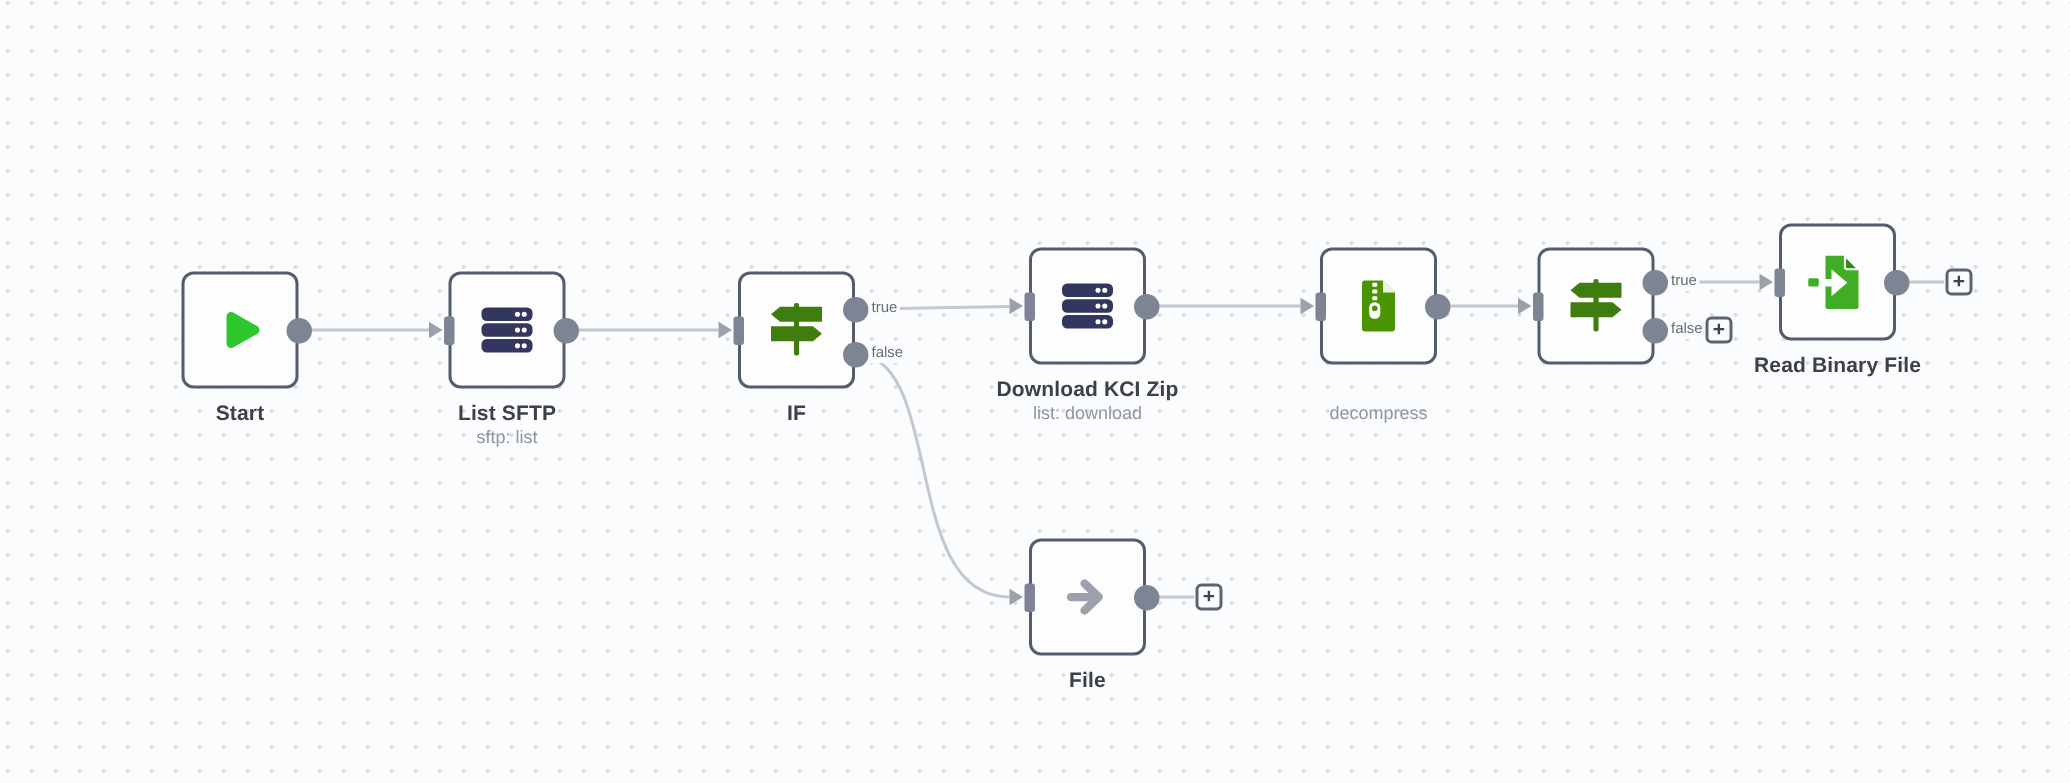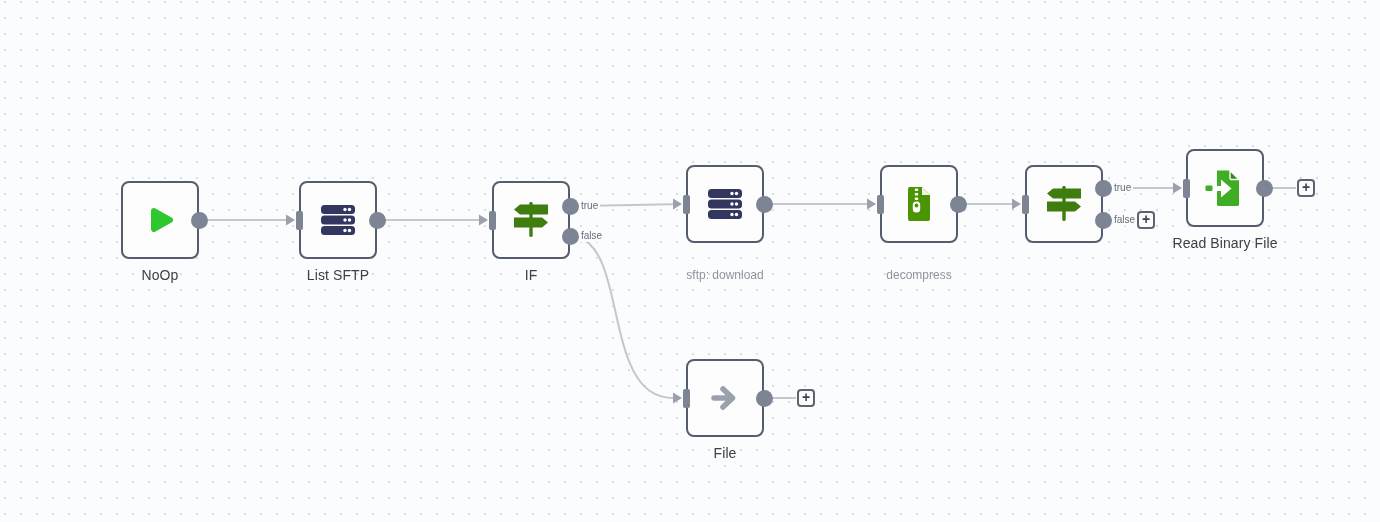--- a/index.html
+++ b/index.html
@@ -21,21 +21,21 @@
   .node .box{
     width:78px;height:78px;box-sizing:border-box;
     background:#fdfdfe;
     border:2px solid #545d6e;
     border-radius:8px;
     display:flex;align-items:center;justify-content:center;
   }
   .icon{width:40px;height:40px;display:block;}
   .title{
     position:absolute;width:220px;text-align:center;
-    font-size:14px;font-weight:normal;color:#3d4046;letter-spacing:.1px;
+    font-size:14px;font-weight:bold;color:#3d4046;letter-spacing:.1px;
   }
   .subtitle{
     position:absolute;width:220px;text-align:center;
     font-size:12px;color:#8f949e;
   }
   .port-out{
     position:absolute;width:17px;height:17px;border-radius:50%;
     background:#7d8494;
   }
   .port-in{
@@ -82,21 +82,21 @@
     </g>
   </svg>
 
   <div class="node" style="left:121px;top:181px">
     <div class="box">
       <svg class="icon" viewBox="0 0 40 40">
         <polygon points="14,11 30,20 14,29" fill="#2ec72e" stroke="#2ec72e" stroke-width="6" stroke-linejoin="round"></polygon>
       </svg>
     </div>
   </div>
-  <div class="title" style="left:50px;top:267px">NoOp</div>
+  <div class="title" style="left:50px;top:267px">Start</div>
   <div class="port-out" style="left:190.5px;top:211.5px"></div>
 
   <div class="node" style="left:299px;top:181px">
     <div class="box">
       <svg class="icon" viewBox="0 0 40 40">
         <g fill="#33365f">
           <rect x="3" y="5" width="34" height="9" rx="3.5"></rect>
           <rect x="3" y="15.5" width="34" height="9" rx="3.5"></rect>
           <rect x="3" y="26" width="34" height="9" rx="3.5"></rect>
         </g>
@@ -105,20 +105,21 @@
             <circle cx="31.5" cy="9.5" r="1.7"></circle>
           <circle cx="27" cy="20" r="1.7"></circle>
             <circle cx="31.5" cy="20" r="1.7"></circle>
           <circle cx="27" cy="30.5" r="1.7"></circle>
             <circle cx="31.5" cy="30.5" r="1.7"></circle>
         </g>
       </svg>
     </div>
   </div>
   <div class="title" style="left:228px;top:267px">List SFTP</div>
+  <div class="subtitle" style="left:228px;top:284px">sftp: list</div>
   <div class="port-in" style="left:295.5px;top:210.5px"></div>
   <div class="port-out" style="left:368.5px;top:211.5px"></div>
 
   <div class="node" style="left:492px;top:181px">
     <div class="box">
       <svg class="icon" viewBox="0 0 40 40">
         <g fill="#3e7d0e">
           <rect x="18.3" y="2" width="3.4" height="35" rx="1.4"></rect>
           <polygon points="3,9.5 9,4.5 37,4.5 37,14.5 9,14.5"></polygon>
           <polygon points="3,17.5 31,17.5 37,22.5 31,27.5 3,27.5"></polygon>
@@ -145,21 +146,22 @@
           <circle cx="27" cy="9.5" r="1.7"></circle>
             <circle cx="31.5" cy="9.5" r="1.7"></circle>
           <circle cx="27" cy="20" r="1.7"></circle>
             <circle cx="31.5" cy="20" r="1.7"></circle>
           <circle cx="27" cy="30.5" r="1.7"></circle>
             <circle cx="31.5" cy="30.5" r="1.7"></circle>
         </g>
       </svg>
     </div>
   </div>
-  <div class="subtitle" style="left:615px;top:268px">sftp: download</div>
+  <div class="title" style="left:615px;top:251px">Download KCI Zip</div>
+  <div class="subtitle" style="left:615px;top:268px">list: download</div>
   <div class="port-in" style="left:682.5px;top:194.5px"></div>
   <div class="port-out" style="left:755.5px;top:195.5px"></div>
 
   <div class="node" style="left:880px;top:165px">
     <div class="box">
       <svg class="icon" viewBox="0 0 40 40">
         <path d="M11,3 h12 l8,8 v24 a2,2 0 0 1 -2,2 h-18 a2,2 0 0 1 -2,-2 V5 a2,2 0 0 1 2,-2 z" fill="#4b9404"></path>
         <polygon points="23,3 31,11 23,11" fill="#eef5e6"></polygon>
         <g fill="#ffffff">
           <rect x="15.8" y="4.5" width="3.4" height="2.6" rx="0.8"></rect>

